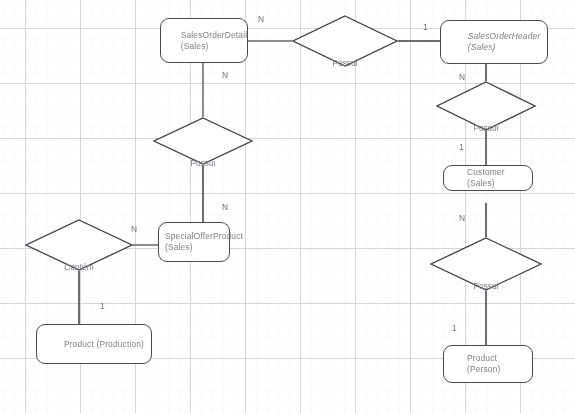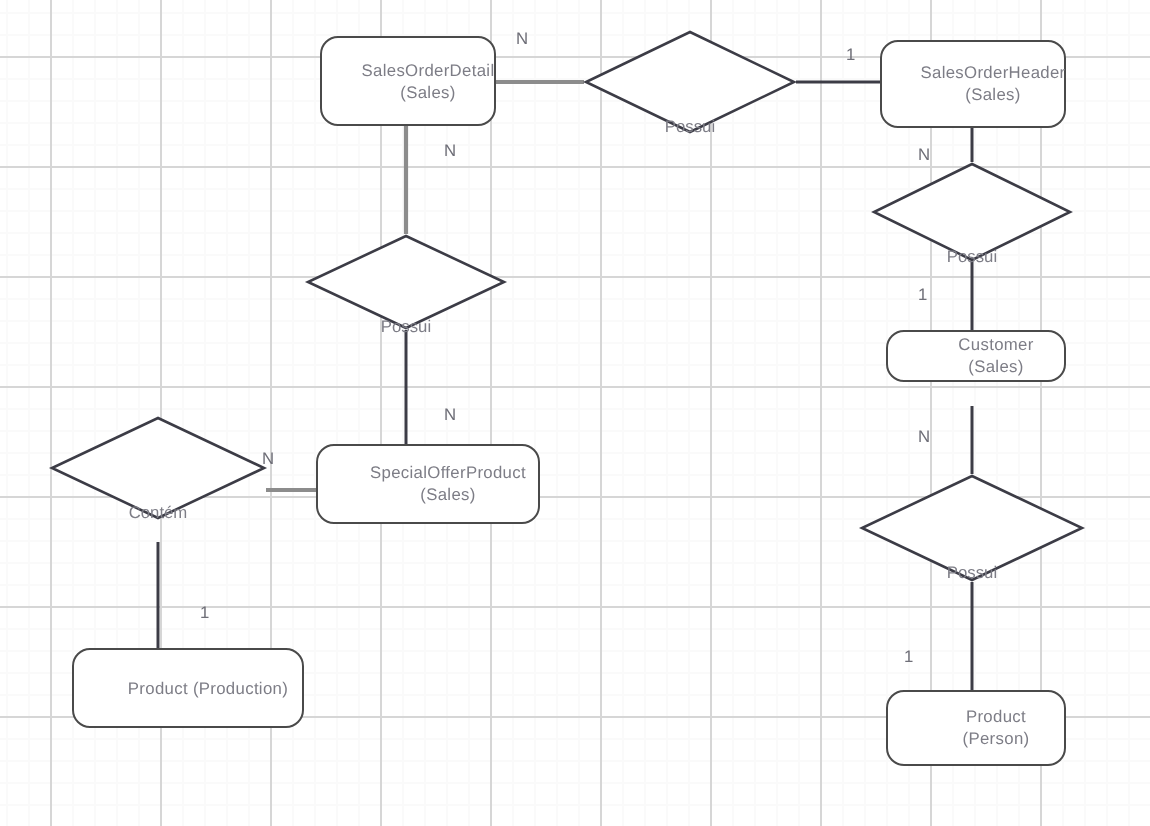--- a/index.html
+++ b/index.html
@@ -39,21 +39,21 @@
   }
   .entity {
     position: absolute;
     box-sizing: border-box;
     border: 1.6px solid #4a4a4a;
     border-radius: 9px;
     background: #ffffff;
     color: #7d7d86;
     font-size: 8.4px;
     line-height: 11px;
-    text-align: center;
+    text-align: left;
     display: flex;
     align-items: center;
     justify-content: center;
     letter-spacing: 0.02em;
     z-index: 3;
     padding-left: 20px;
   }
   .entity .ent-text {
     display: block;
     padding: 0 3px;
@@ -107,25 +107,25 @@
       <polyline points="486,131 486,165" fill="none" stroke="#3c3c46" stroke-width="1.5"></polyline>
       <polyline points="486,203 486,237" fill="none" stroke="#3c3c46" stroke-width="1.5"></polyline>
       <polyline points="486,291 486,345" fill="none" stroke="#3c3c46" stroke-width="1.5"></polyline>
     </svg>
 
   <div id="entity-layer">
       <div class="entity" style="left: 160px; top: 18px; width: 88px; height: 45px;">
         <span class="ent-text">SalesOrderDetail
 (Sales)</span>
       </div>
-      <div class="entity" style="left: 440px; top: 20px; width: 93px; height: 44px;">
+      <div class="entity" style="left: 440px; top: 20px; width: 108px; height: 44px; font-style: italic;">
         <span class="ent-text">SalesOrderHeader
 (Sales)</span>
       </div>
-      <div class="entity" style="left: 158px; top: 222px; width: 112px; height: 40px;">
+      <div class="entity" style="left: 158px; top: 222px; width: 72px; height: 40px;">
         <span class="ent-text">SpecialOfferProduct
 (Sales)</span>
       </div>
       <div class="entity" style="left: 443px; top: 165px; width: 90px; height: 26px;">
         <span class="ent-text">Customer (Sales)</span>
       </div>
       <div class="entity" style="left: 36px; top: 324px; width: 116px; height: 40px;">
         <span class="ent-text">Product (Production)</span>
       </div>
       <div class="entity" style="left: 443px; top: 345px; width: 90px; height: 38px;">
@@ -138,21 +138,21 @@
           <polygon points="53,1 105,26 53,51 1,26" fill="#ffffff" stroke="#3c3c46" stroke-width="1.3"></polygon>
         </svg>
         <span class="rel-text">Possui</span>
       </div>
       <div class="rel" style="left: 153px; top: 117px; width: 100px; height: 48px;">
         <svg width="100" height="48" viewBox="0 0 100 48">
           <polygon points="50,1 99,24 50,47 1,24" fill="#ffffff" stroke="#3c3c46" stroke-width="1.3"></polygon>
         </svg>
         <span class="rel-text">Possui</span>
       </div>
-      <div class="rel" style="left: 25px; top: 208px; width: 108px; height: 52px; text-align: center;">
+      <div class="rel" style="left: 25px; top: 219px; width: 108px; height: 52px; text-align: center;">
         <svg width="108" height="52" viewBox="0 0 108 52">
           <polygon points="54,1 107,26 54,51 1,26" fill="#ffffff" stroke="#3c3c46" stroke-width="1.3"></polygon>
         </svg>
         <span class="rel-text">Contém</span>
       </div>
       <div class="rel" style="left: 436px; top: 81px; width: 100px; height: 50px;">
         <svg width="100" height="50" viewBox="0 0 100 50">
           <polygon points="50,1 99,25 50,49 1,25" fill="#ffffff" stroke="#3c3c46" stroke-width="1.3"></polygon>
         </svg>
         <span class="rel-text">Possui</span>

